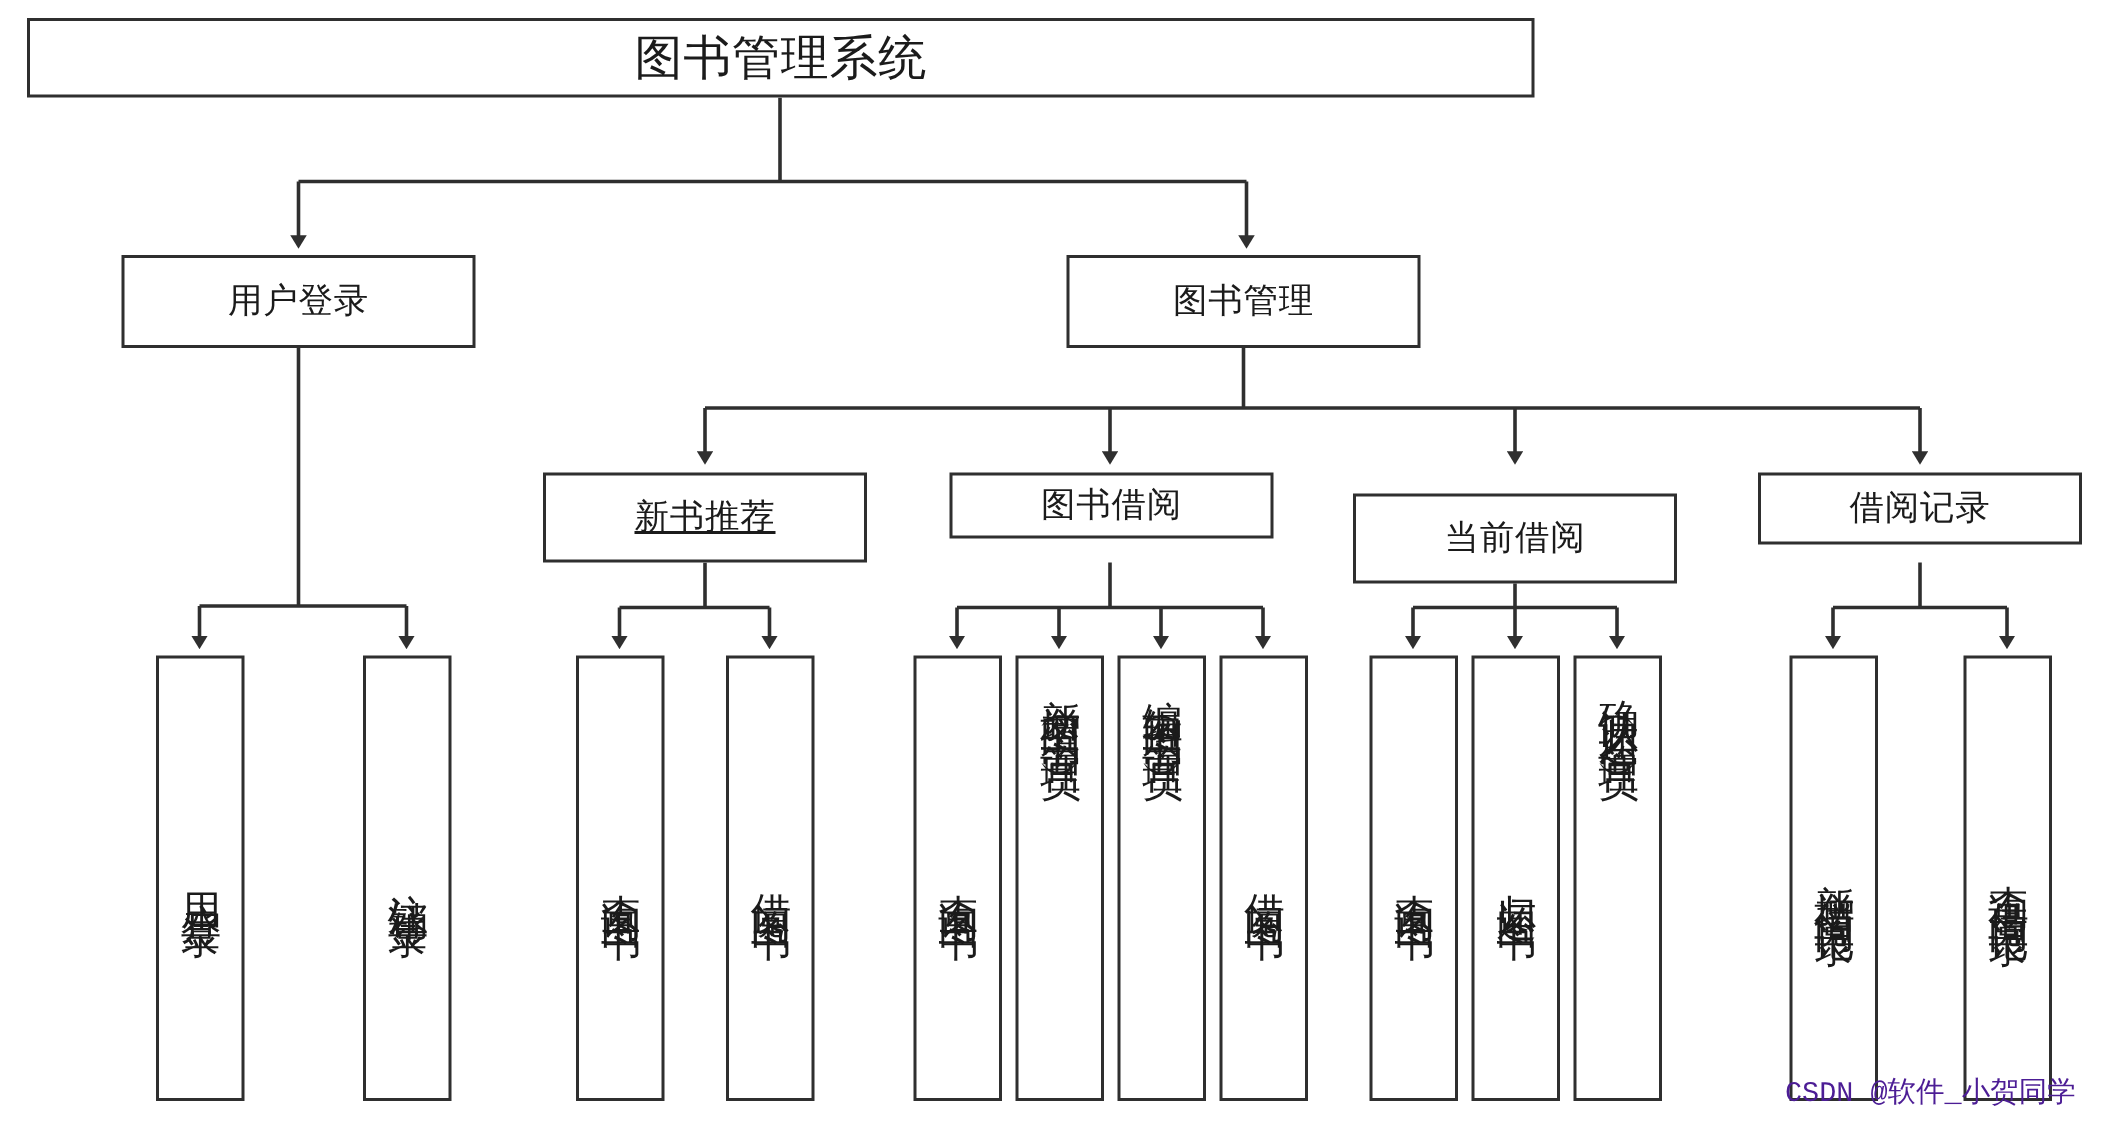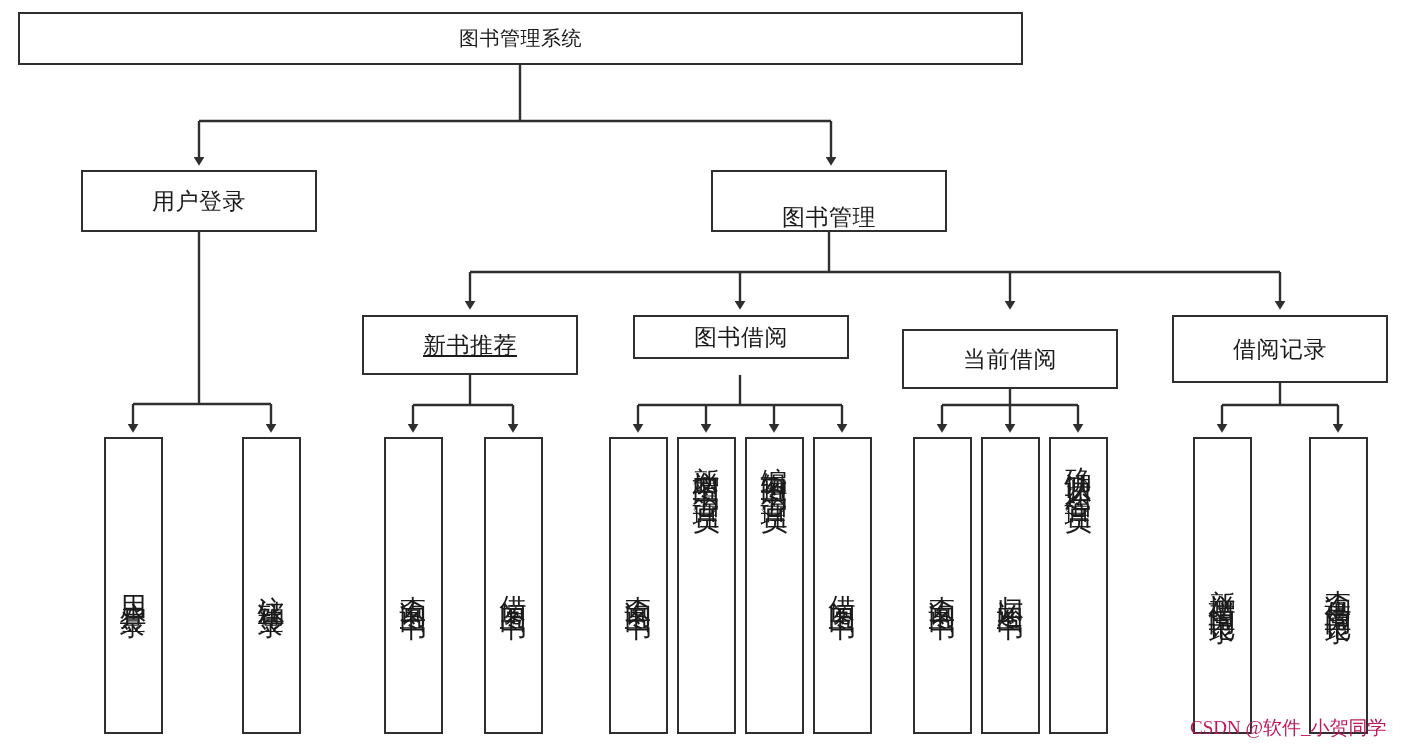--- a/index.html
+++ b/index.html
@@ -40,21 +40,21 @@
     text-align: center;
     line-height: 1.08;
     white-space: nowrap;
   }
   
   .node.horiz .node-label {
     font-size: 23px;
     letter-spacing: 0.5px;
   }
   .node.root .node-label {
-    font-size: 20px;
+    font-size: 32px;
   }
   
   .node.vert {
     align-items: flex-start;
     justify-content: center;
     padding-top: 6px;
   }
   .node.vert .node-label {
     writing-mode: vertical-rl;
     text-orientation: upright;
@@ -63,24 +63,24 @@
     letter-spacing: 6px;
     white-space: nowrap;
   }
   
   .node.vert.mid {
     align-items: center;
     padding-top: 0;
   }
   .watermark {
     position: absolute;
-    color: #be185d;
+    color: #4c1d95;
     font-size: 19px;
     white-space: nowrap;
-    font-family: Liberation Serif, serif;
+    font-family: Liberation Mono, monospace;
   }
 </style>
 </head>
 <body>
 
 <div id="canvas">
 
   <svg id="wires" viewBox="0 0 1405 747" xmlns="http://www.w3.org/2000/svg">
     <defs>
       <marker id="arrow" markerWidth="9" markerHeight="11" refX="1.2" refY="5.5" orient="auto" markerUnits="userSpaceOnUse">
@@ -131,34 +131,34 @@
     </g>
   </svg>
 
   <div class="node horiz root" style="left:18px; top:12px; width:1005px; height:53px;">
     <span class="node-label">图书管理系统</span>
   </div>
 
   <div class="node horiz" style="left:81px; top:170px; width:236px; height:62px;">
     <span class="node-label">用户登录</span>
   </div>
-  <div class="node horiz" style="left:711px; top:170px; width:236px; height:62px;align-items:flex-end;">
+  <div class="node horiz" style="left:711px; top:170px; width:236px; height:62px;">
     <span class="node-label">图书管理</span>
   </div>
 
   <div class="node horiz" style="left:362px; top:315px; width:216px; height:60px;text-decoration:underline;">
     <span class="node-label">新书推荐</span>
   </div>
   <div class="node horiz" style="left:633px; top:315px; width:216px; height:44px;">
     <span class="node-label">图书借阅</span>
   </div>
   <div class="node horiz" style="left:902px; top:329px; width:216px; height:60px;">
     <span class="node-label">当前借阅</span>
   </div>
-  <div class="node horiz" style="left:1172px; top:315px; width:216px; height:68px;">
+  <div class="node horiz" style="left:1172px; top:315px; width:216px; height:48px;">
     <span class="node-label">借阅记录</span>
   </div>
 
   <div class="node vert mid" style="left:104px; top:437px; width:59px; height:297px;">
     <span class="node-label">用户登录</span>
   </div>
   <div class="node vert mid" style="left:242px; top:437px; width:59px; height:297px;">
     <span class="node-label">注销登录</span>
   </div>
 

